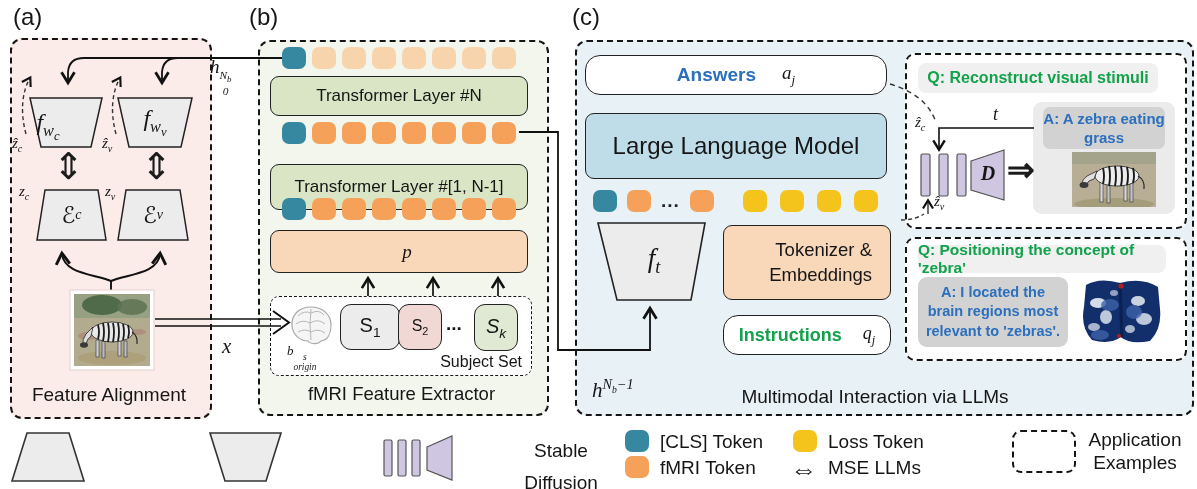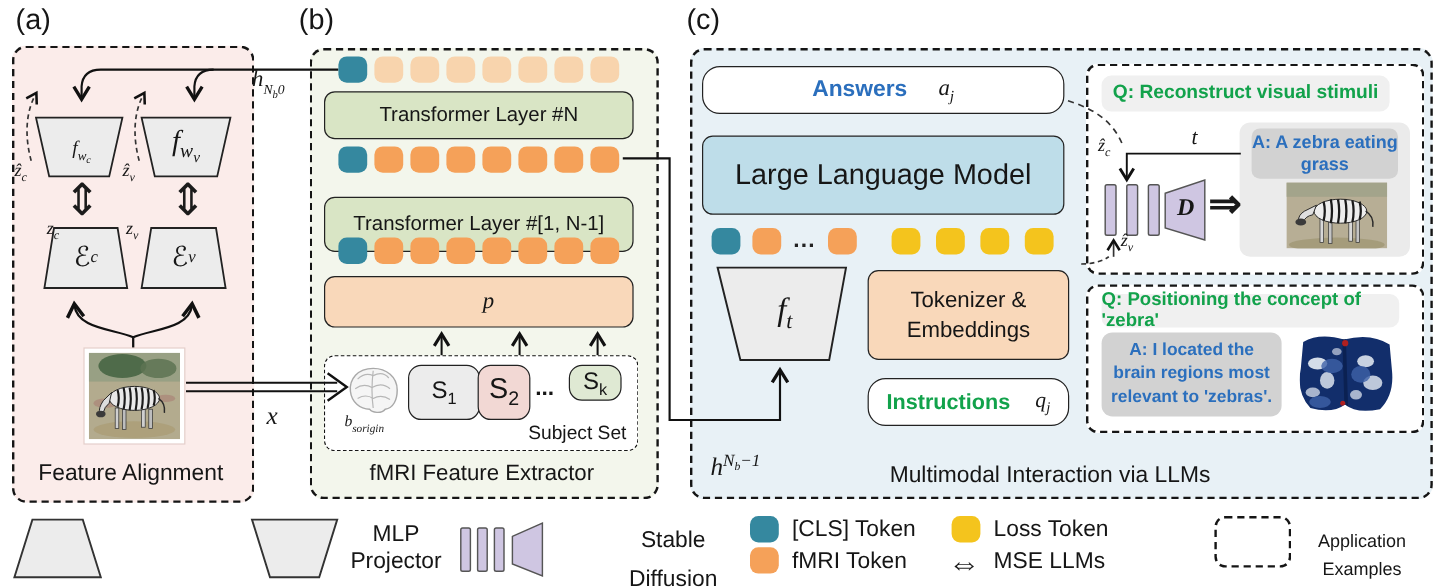--- a/index.html
+++ b/index.html
@@ -17,30 +17,30 @@
   .abs{position:absolute;}
   .panel{position:absolute;border:2.2px dashed #151515;border-radius:12px;z-index:0;}
   #panelA{left:10px;top:38px;width:198px;height:377px;background:var(--panel_a_bg);}
   #panelB{left:258px;top:40px;width:287px;height:372px;background:var(--panel_b_bg);}
   #panelC{left:575px;top:40px;width:615px;height:372px;background:var(--panel_c_bg);}
   .ptag{position:absolute;font-size:24px;z-index:3;}
   .overlay{position:absolute;left:0;top:0;z-index:2;}
   .lbl{position:absolute;z-index:3;white-space:nowrap;}
   .ctr{display:flex;align-items:center;justify-content:center;text-align:center;}
   .box{position:absolute;z-index:1;border:1.4px solid #222;display:flex;align-items:center;
-       justify-content:center;text-align:center;box-sizing:border-box;}
+       justify-content:center;text-align:right;box-sizing:border-box;}
   .rbox{border-radius:9px;}
   .pill{border-radius:15px;background:#fff;}
   .math{font-family:"Liberation Serif","DejaVu Serif",serif;font-style:italic;}
   .script{font-family:"DejaVu Sans",sans-serif;font-style:normal;}
   sub{font-size:68%;}
   sub sub{font-size:78%;}
   sup{font-size:68%;}
-  .stack{display:inline-flex;flex-direction:row;justify-content:center;font-size:60%;
-         line-height:1.08;vertical-align:-0.50em;text-align:right;}
+  .stack{display:inline-flex;flex-direction:column;justify-content:center;font-size:60%;
+         line-height:1.08;vertical-align:-0.50em;text-align:center;}
   .stack sub{font-size:78%;}
   .tokenrow{position:absolute;display:flex;align-items:center;z-index:3;}
   .g6{gap:6px;} .g10{gap:10px;} .g13{gap:13px;}
   .token{width:24px;height:22px;border-radius:7px;flex:0 0 auto;}
   .tok-cls{background:var(--cls);}
   .tok-fmri{background:var(--fmri);}
   .tok-fmri_faded{background:var(--fmri_faded);}
   .tok-text{background:var(--text);}
   .tok-dots{font-size:19px;font-weight:700;color:#222;line-height:10px;letter-spacing:1px;}
   .caption{position:absolute;z-index:3;text-align:center;}
@@ -241,37 +241,37 @@
       <polygon points="210,433 281,433 266,481 225,481" fill="var(--shape_gray)" stroke="#333" stroke-width="1.6"></polygon>
     </g>
     <g>
       <rect x="384" y="440" width="8" height="36" rx="1.5" fill="var(--diffusion_purple)" stroke="#555" stroke-width="1.2"></rect>
       <rect x="398" y="440" width="8" height="36" rx="1.5" fill="var(--diffusion_purple)" stroke="#555" stroke-width="1.2"></rect>
       <rect x="412" y="440" width="8" height="36" rx="1.5" fill="var(--diffusion_purple)" stroke="#555" stroke-width="1.2"></rect>
       <polygon points="427,447 452,436 452,480 427,470" fill="var(--diffusion_purple)" stroke="#555" stroke-width="1.2"></polygon>
     </g>
   </svg>
 
-  <div class="lbl ctr math" style="left:32px;top:98px;width:72px;height:57px;font-size:16px;">
+  <div class="lbl ctr math" style="left:12px;top:98px;width:72px;height:57px;font-size:24px;">
     <span><span>f</span><sub><span>w</span><sub>c</sub></sub></span>
   </div>
   <div class="lbl ctr math" style="left:118px;top:98px;width:74px;height:49px;font-size:24px;">
     <span><span>f</span><sub><span>w</span><sub>v</sub></sub></span>
   </div>
   <div class="lbl ctr" style="left:37px;top:190px;width:69px;height:50px;font-size:23px;">
     <span class="script">ℰ</span>
       <sub class="math" style="font-size:14px;">c</sub>
   </div>
   <div class="lbl ctr" style="left:118px;top:190px;width:70px;height:50px;font-size:23px;">
     <span class="script">ℰ</span>
       <sub class="math" style="font-size:14px;">v</sub>
   </div>
   <span class="lbl math" style="left:12px;top:135px;font-size:15px;"><span>ẑ</span><sub>c</sub></span>
   <span class="lbl math" style="left:102px;top:135px;font-size:15px;"><span>ẑ</span><sub>v</sub></span>
-  <span class="lbl math" style="left:19px;top:183px;font-size:15px;margin-left:20px;"><span>z</span><sub>c</sub></span>
+  <span class="lbl math" style="left:19px;top:183px;font-size:15px;"><span>z</span><sub>c</sub></span>
   <span class="lbl math" style="left:105px;top:183px;font-size:15px;"><span>z</span><sub>v</sub></span>
   <span class="glyph" style="left:53px;top:148px;font-size:37px;width:26px;text-align:center;">⇕</span>
   <span class="glyph" style="left:141px;top:148px;font-size:37px;width:26px;text-align:center;">⇕</span>
   <span class="lbl math" style="left:210px;top:56px;font-size:19px;"><span>h</span><span class="stack">
         <span><span>N</span><sub>b</sub></span>
         <span>0</span>
       </span></span>
   <span class="lbl math" style="left:222px;top:334px;font-size:21px;">x</span>
   <div class="caption" style="left:10px;top:384px;width:198px;font-size:19px;">Feature Alignment</div>
 
@@ -315,25 +315,25 @@
       <span class="math" style="margin-left:16px;font-size:19px;">p</span>
   </div>
   <div class="abs" style="left:270px;top:296px;width:262px;height:80px;border:1.8px dashed #151515;border-radius:9px;background:#fff;z-index:1;box-sizing:border-box;"></div>
   <span class="lbl math" style="left:287px;top:343px;font-size:13px;"><span>b</span><span class="stack" style="font-size:72%;">
         <span>s</span>
         <span>origin</span>
       </span></span>
   <div class="box" style="left:340px;top:304px;width:60px;height:46px;border-radius:11px;background:var(--s1_gray);font-size:20px;">
       <span><span>S</span><sub>1</sub></span>
     </div>
-  <div class="box" style="left:398px;top:304px;width:44px;height:46px;border-radius:11px;background:var(--s2_pink);font-size:24px;">
+  <div class="box" style="left:398px;top:304px;width:44px;height:46px;border-radius:11px;background:var(--s2_pink);font-size:16px;">
       <span><span>S</span><sub>2</sub></span>
     </div>
   <span class="lbl" style="left:446px;top:313px;font-size:19px;font-weight:700;z-index:3;">...</span>
-  <div class="box" style="left:474px;top:304px;width:44px;height:30px;border-radius:11px;background:var(--sk_green);font-size:20px;">
+  <div class="box" style="left:474px;top:304px;width:44px;height:47px;border-radius:11px;background:var(--sk_green);font-size:20px;font-style:italic;">
       <span><span>S</span><sub>k</sub></span>
     </div>
   <div class="lbl" style="left:394px;top:353px;width:128px;font-size:16px;text-align:right;">Subject Set</div>
   <div class="caption" style="left:258px;top:383px;width:287px;font-size:18.5px;">fMRI Feature Extractor</div>
 
   <div class="box pill" style="left:585px;top:55px;width:302px;height:40px;gap:26px;font-size:19px;z-index:1;">
     <span style="color:var(--a_blue);font-weight:600;">Answers</span>
     <span class="math"><span>a</span><sub>j</sub></span>
   </div>
   <div class="box rbox" style="left:585px;top:113px;width:302px;height:66px;background:var(--llm_blue);font-size:24px;">
@@ -376,26 +376,25 @@
     </div>
   <span class="lbl math" style="left:934px;top:193px;font-size:15px;z-index:3;"><span>ẑ</span><sub>v</sub></span>
 
   <div class="banner" style="left:918px;top:245px;width:248px;height:28px;font-size:15.5px;">
       <span class="qtext">Q: Positioning the concept of 'zebra'</span>
     </div>
   <div class="abs ctr" style="left:918px;top:277px;width:150px;height:70px;background:var(--answer_gray);border-radius:9px;z-index:3;font-size:14.5px;line-height:1.35;padding:0 6px;box-sizing:border-box;">
       <span class="atext">A: I located the brain regions most relevant to 'zebras'.</span>
     </div>
 
-  <div class="caption" style="left:288px;top:435px;width:84px;font-size:19px;line-height:22px;white-space:normal;">MLP Projector</div>
   <div class="caption" style="left:505px;top:435px;width:112px;font-size:19px;line-height:32px;white-space:normal;">Stable Diffusion</div>
   <div class="abs token tok-cls" style="left:625px;top:430px;z-index:3;"></div>
   <span class="lbl" style="left:660px;top:431px;font-size:19px;">[CLS] Token</span>
   <div class="abs token tok-fmri" style="left:625px;top:456px;z-index:3;"></div>
   <span class="lbl" style="left:660px;top:457px;font-size:19px;">fMRI Token</span>
   <div class="abs token tok-text" style="left:793px;top:430px;z-index:3;"></div>
   <span class="lbl" style="left:828px;top:431px;font-size:19px;">Loss Token</span>
   <span class="glyph" style="left:790px;top:456px;font-size:27px;">⇔</span>
   <span class="lbl" style="left:828px;top:457px;font-size:19px;">MSE LLMs</span>
   <div class="abs" style="left:1012px;top:430px;width:64px;height:43px;border:2.2px dashed #151515;border-radius:9px;z-index:3;box-sizing:border-box;"></div>
-  <div class="caption" style="left:1082px;top:428px;width:106px;font-size:15px;line-height:23px;white-space:normal;margin-top:12px;">Application Examples</div>
+  <div class="caption" style="left:1082px;top:428px;width:106px;font-size:19px;line-height:23px;white-space:normal;">Application Examples</div>
 
 </div>
 
 </body></html>

